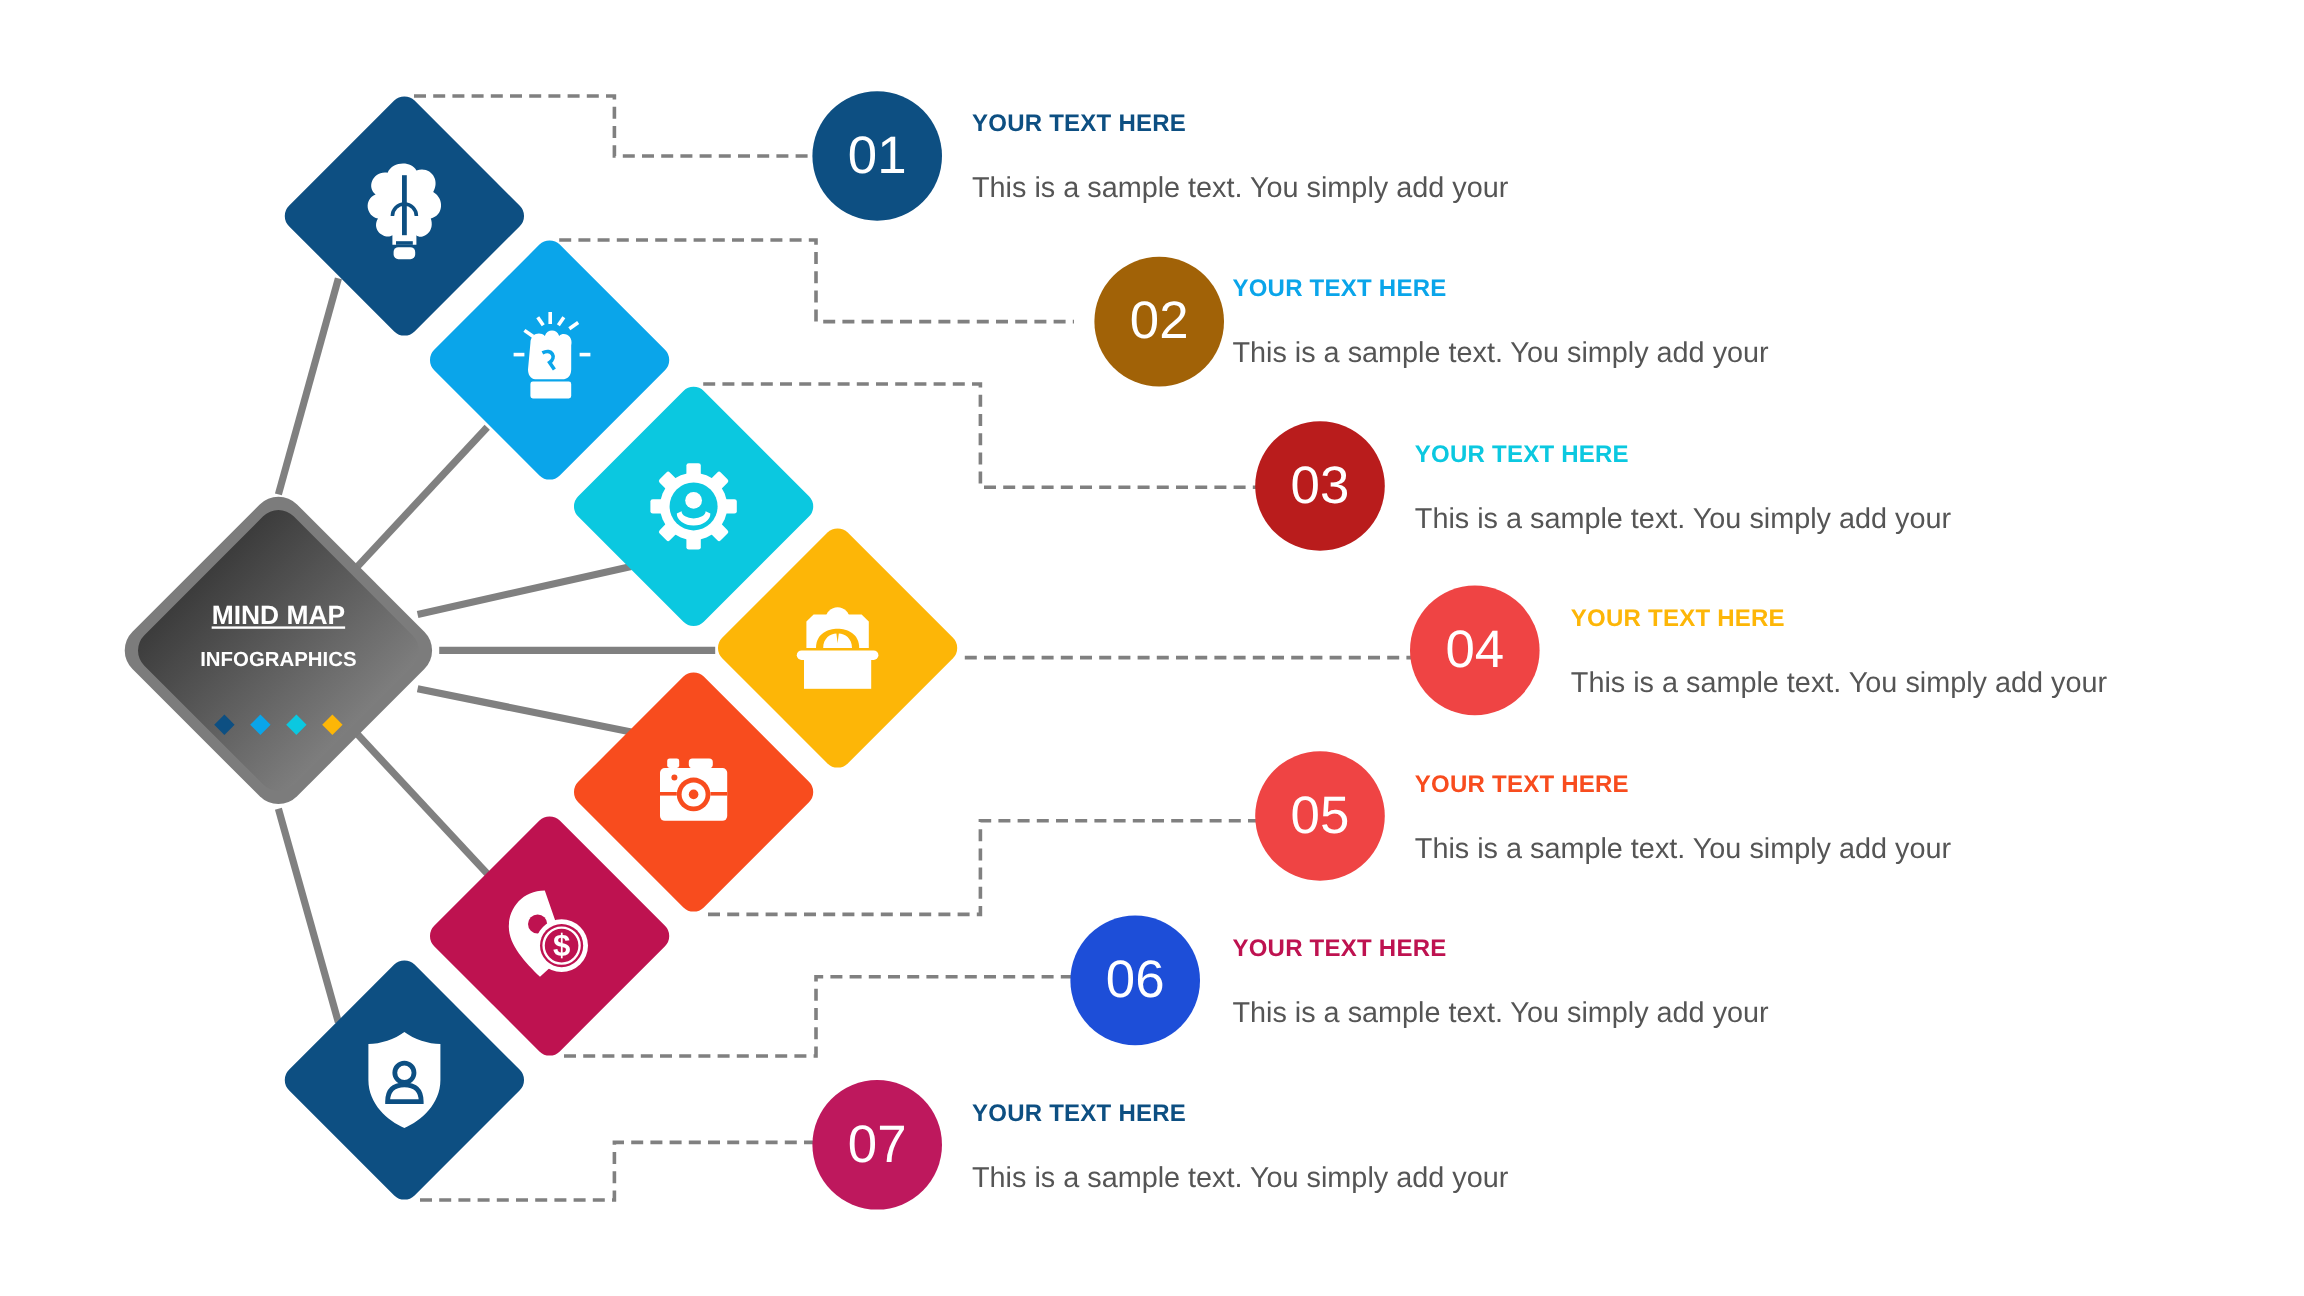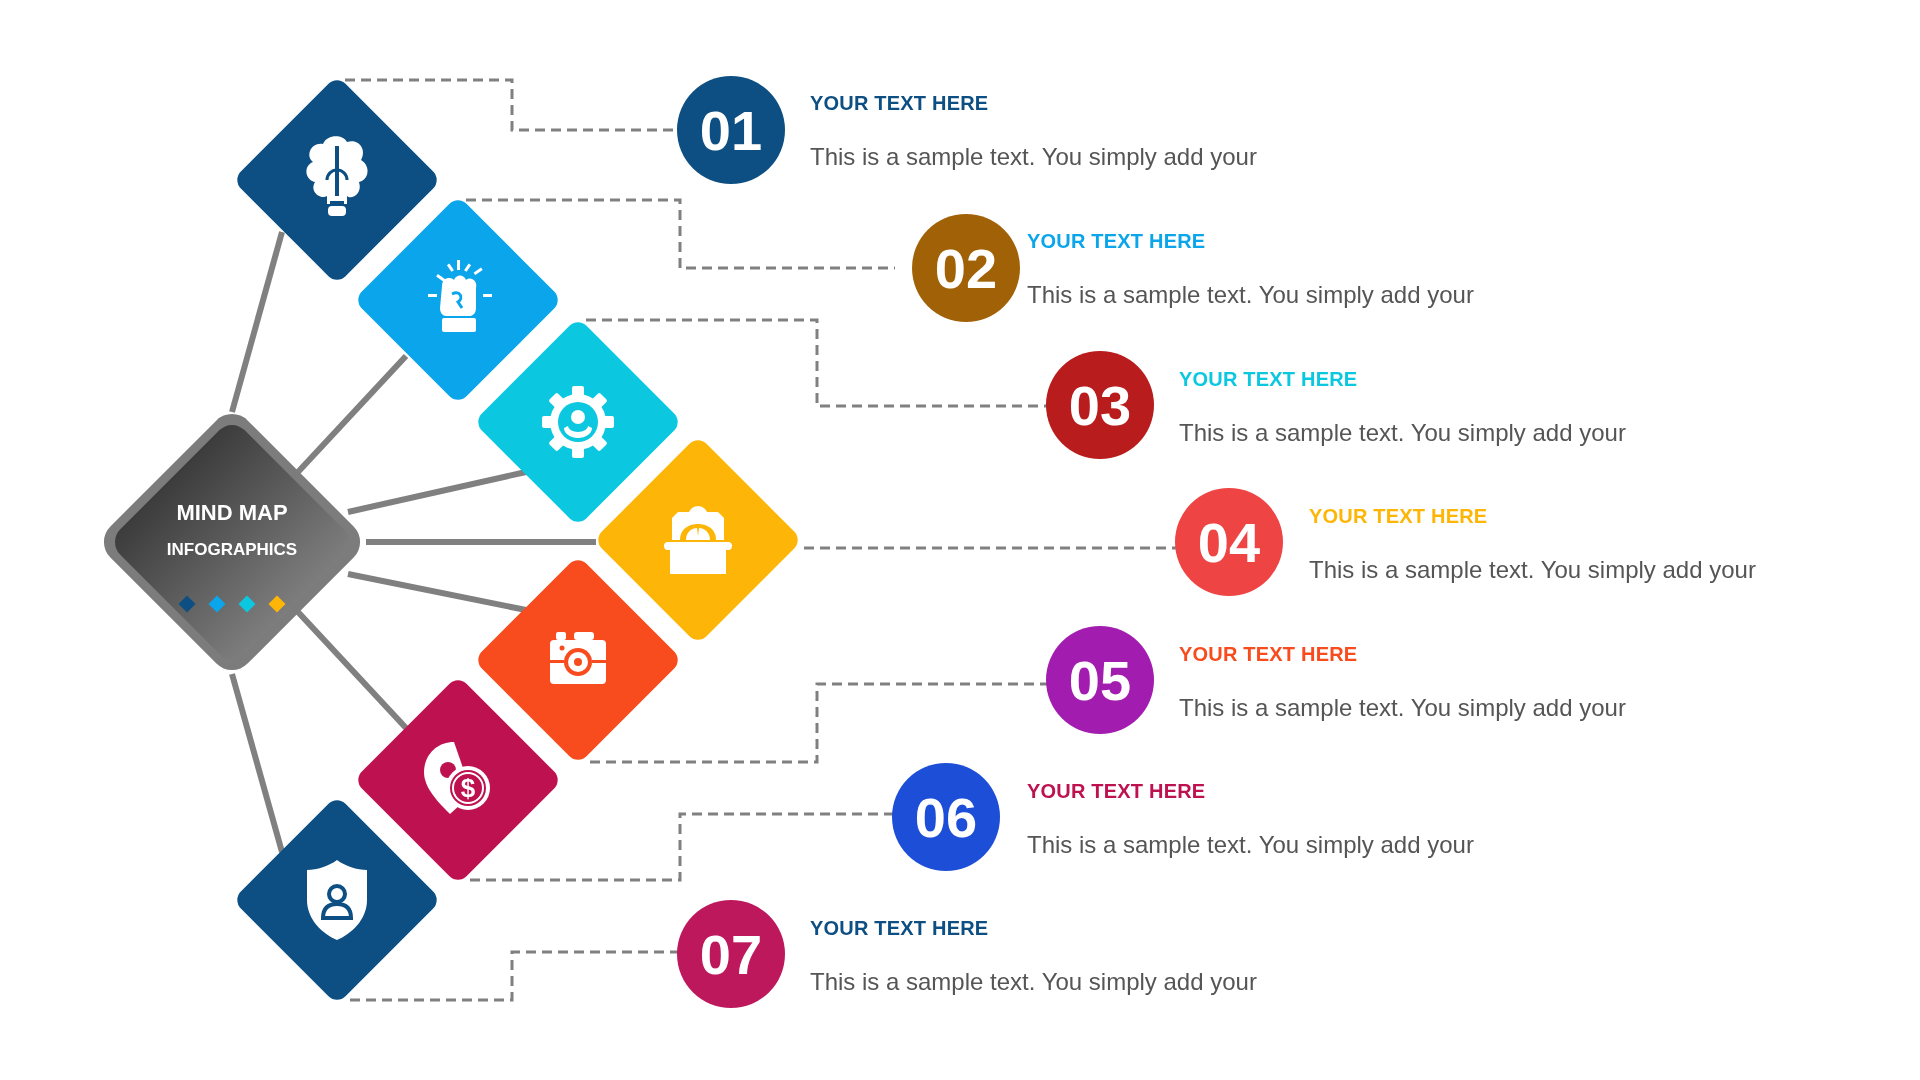--- a/index.html
+++ b/index.html
@@ -2,21 +2,21 @@
 <html><head>
 <meta charset="utf-8">
 <style>
   html, body { margin:0; padding:0; background:#ffffff; }
   body { width:1920px; height:1080px; position:relative; overflow:hidden; font-family:"Liberation Sans", "DejaVu Sans", sans-serif; }
   #canvas { position:absolute; left:0; top:0; width:1920px; height:1080px; }
   .entry { position:absolute; }
   .badge {
     position:absolute; width:108px; height:108px; border-radius:50%;
     display:flex; align-items:center; justify-content:center;
-    color:#fff; font-weight:bold; font-size:56px; letter-spacing:0px;
+    color:#fff; font-weight:normal; font-size:44px; letter-spacing:0px;
   }
   .title { position:absolute; font-weight:bold; font-size:20px; white-space:nowrap; letter-spacing:0.2px; }
   .body { position:absolute; font-size:24px; color:#555555; white-space:nowrap;text-align:right; }
   .hub-text { position:absolute; color:#fff; font-weight:bold; text-align:center; white-space:nowrap; }
   .hub-title { font-size:22px; }
   .hub-sub { font-size:17px; }
 </style>
 </head>
 <body>
 
@@ -144,21 +144,21 @@
       <rect class="dshape" x="-74" y="-74" width="148" height="148" rx="12" transform="rotate(45)" fill="#0D4F82"></rect>
       <g>
         <path d="M-30,-30 C-20,-30 -8,-34 0,-40 C8,-34 20,-30 30,-30 L30,0 C30,20 14,34 0,40 C-14,34 -30,20 -30,0Z" fill="#fff"></path>
         <circle cy="-6" r="8" fill="none" stroke="#0D4F82" stroke-width="4"></circle>
         <path d="M-14,18 C-14,6 -6,4 0,4 C6,4 14,6 14,18Z" fill="none" stroke="#0D4F82" stroke-width="4"></path>
       </g>
     </g>
   </g>
 </svg>
 
-<div class="hub-text hub-title" style="left:132px; top:500px; width:200px;">MIND MAP</div>
+<div class="hub-text hub-title" style="left:132px; top:500px; width:200px;text-decoration:underline;">MIND MAP</div>
 <div class="hub-text hub-sub" style="left:132px; top:540px; width:200px;">INFOGRAPHICS</div>
 
 <div class="entry">
   <div class="badge" style="left: 677px; top: 76px; background: rgb(13, 79, 130);">01</div>
   <div class="title" style="left: 810px; top: 92px; color: rgb(13, 79, 130);">YOUR TEXT HERE</div>
   <div class="body" style="left:810px; top:143px;">This is a sample text. You simply add your</div>
 </div>
 <div class="entry">
   <div class="badge" style="left: 912px; top: 214px; background: #a16207;">02</div>
   <div class="title" style="left: 1027px; top: 230px; color: rgb(10, 165, 234);">YOUR TEXT HERE</div>
@@ -168,21 +168,21 @@
   <div class="badge" style="left: 1046px; top: 351px; background: #b91c1c;">03</div>
   <div class="title" style="left: 1179px; top: 368px; color: rgb(11, 200, 224);">YOUR TEXT HERE</div>
   <div class="body" style="left:1179px; top:419px;">This is a sample text. You simply add your</div>
 </div>
 <div class="entry">
   <div class="badge" style="left: 1175px; top: 488px; background: #ef4444;">04</div>
   <div class="title" style="left: 1309px; top: 505px; color: rgb(253, 182, 7);">YOUR TEXT HERE</div>
   <div class="body" style="left:1309px; top:556px;">This is a sample text. You simply add your</div>
 </div>
 <div class="entry">
-  <div class="badge" style="left: 1046px; top: 626px; background: #a21caf; text-align: center;">05</div>
+  <div class="badge" style="left: 1046px; top: 626px; background: #ef4444; text-align: center;">05</div>
   <div class="title" style="left: 1179px; top: 643px; color: rgb(248, 76, 30);">YOUR TEXT HERE</div>
   <div class="body" style="left:1179px; top:694px;">This is a sample text. You simply add your</div>
 </div>
 <div class="entry">
   <div class="badge" style="left: 892px; top: 763px; background: #1d4ed8;">06</div>
   <div class="title" style="left: 1027px; top: 780px; color: rgb(190, 18, 80);">YOUR TEXT HERE</div>
   <div class="body" style="left:1027px; top:831px;">This is a sample text. You simply add your</div>
 </div>
 <div class="entry">
   <div class="badge" style="left: 677px; top: 900px; background: #be185d;">07</div>

